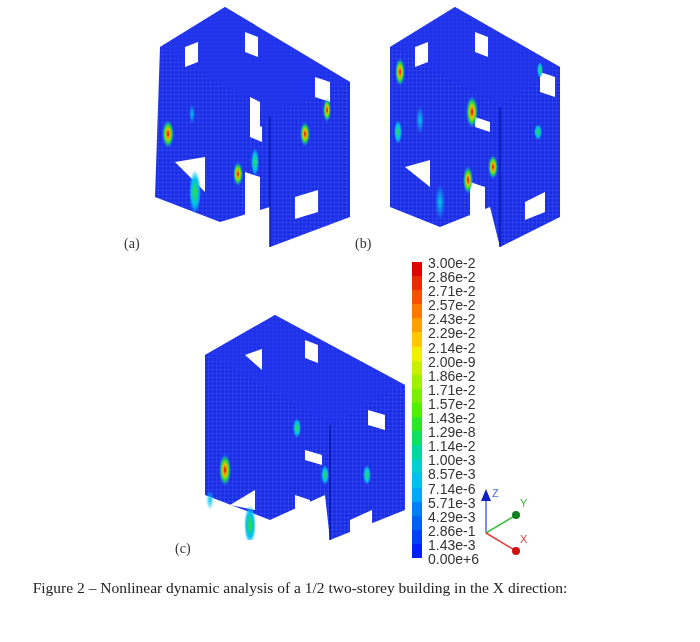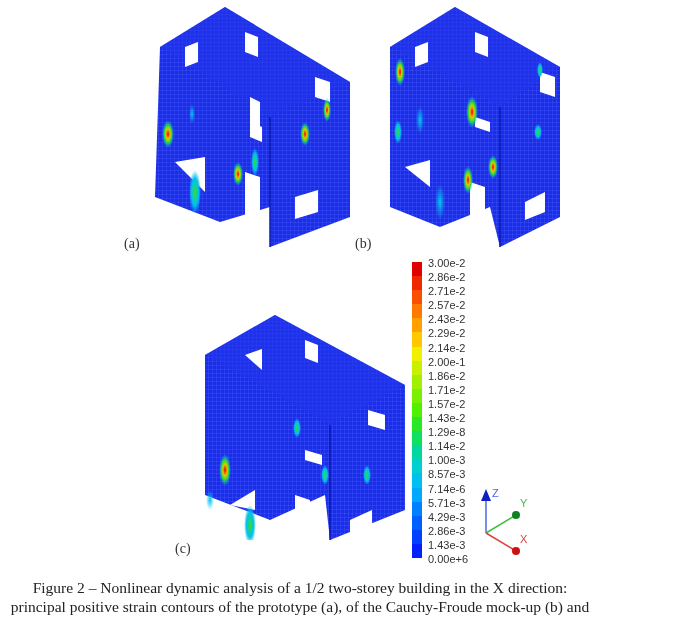--- a/index.html
+++ b/index.html
@@ -1,21 +1,21 @@
 <!DOCTYPE html>
 <html><head>
 <meta charset="utf-8">
 <style>
   html, body { margin:0; padding:0; background:#ffffff; }
   body { width:700px; height:642px; position:relative; overflow:hidden; font-family:"Liberation Serif", serif; }
   .panel { position:absolute; }
   .label { position:absolute; font-family:"Liberation Serif", serif; font-size:14px; color:#333; }
   .cbar { position:absolute; left:412px; top:262px; width:10px; height:296px; }
   .cbar-seg { width:10px; }
-  .cbar-labels { position:absolute; left:428px; top:256px; font-family:"Liberation Sans", sans-serif; font-size:11px; color:#333; line-height:14.1px; }
+  .cbar-labels { position:absolute; left:428px; top:256px; font-family:"Liberation Sans", sans-serif; font-size:14px; color:#333; line-height:14.1px; }
   .caption { position:absolute; left:0; top:578px; width:600px; text-align:center; font-family:"Liberation Serif", serif; font-size:15.5px; color:#222; line-height:19px; }
   .triad { position:absolute; left:478px; top:483px; }
 </style>
 </head>
 <body>
 
 <svg width="0" height="0" style="position:absolute">
   <defs>
     <pattern id="grid" width="4" height="4" patternUnits="userSpaceOnUse">
       <rect width="4" height="4" fill="#1a2ee8"></rect>
@@ -129,45 +129,44 @@
     <div class="cbar-seg" style="height: 14.0952px; background: rgb(0, 32, 255);"></div>
   </div>
 <div class="cbar-labels" id="cbarLabels">
     <div>3.00e-2</div>
     <div>2.86e-2</div>
     <div>2.71e-2</div>
     <div>2.57e-2</div>
     <div>2.43e-2</div>
     <div>2.29e-2</div>
     <div>2.14e-2</div>
-    <div>2.00e-1</div>
+    <div>2.00e-9</div>
     <div>1.86e-2</div>
     <div>1.71e-2</div>
     <div>1.57e-2</div>
     <div>1.43e-2</div>
     <div>1.29e-8</div>
     <div>1.14e-2</div>
     <div>1.00e-3</div>
     <div>8.57e-3</div>
     <div>7.14e-6</div>
     <div>5.71e-3</div>
     <div>4.29e-3</div>
-    <div>2.86e-3</div>
+    <div>2.86e-1</div>
     <div>1.43e-3</div>
     <div>0.00e+6</div>
   </div>
 
 <svg class="triad" width="60" height="80" viewBox="0 0 60 80">
   <line x1="8" y1="50" x2="8" y2="15" stroke="#4a6ae8" stroke-width="1.5"></line>
   <polygon points="3,18 8,6 13,18" fill="#1020c0"></polygon>
   <text x="14" y="14" font-size="11" fill="#4a6ae8" font-family="Liberation Sans, sans-serif">Z</text>
   <line x1="8" y1="50" x2="38" y2="32" stroke="#3cc040" stroke-width="1.5"></line>
   <circle cx="38" cy="32" r="4" fill="#108020"></circle>
   <text x="42" y="24" font-size="11" fill="#3cc040" font-family="Liberation Sans, sans-serif">Y</text>
   <line x1="8" y1="50" x2="38" y2="68" stroke="#e04040" stroke-width="1.5"></line>
   <circle cx="38" cy="68" r="4" fill="#d01010"></circle>
   <text x="42" y="60" font-size="11" fill="#e04040" font-family="Liberation Sans, sans-serif">X</text>
 </svg>
 
 <div class="caption">
   <div>Figure 2  – Nonlinear dynamic analysis of a 1/2 two-storey building in the X direction:</div>
-  <div>principal positive strain contours of the prototype (a), of the Cauchy-Froude mock-up (b) and</div>
 </div>
 
 </body></html>

